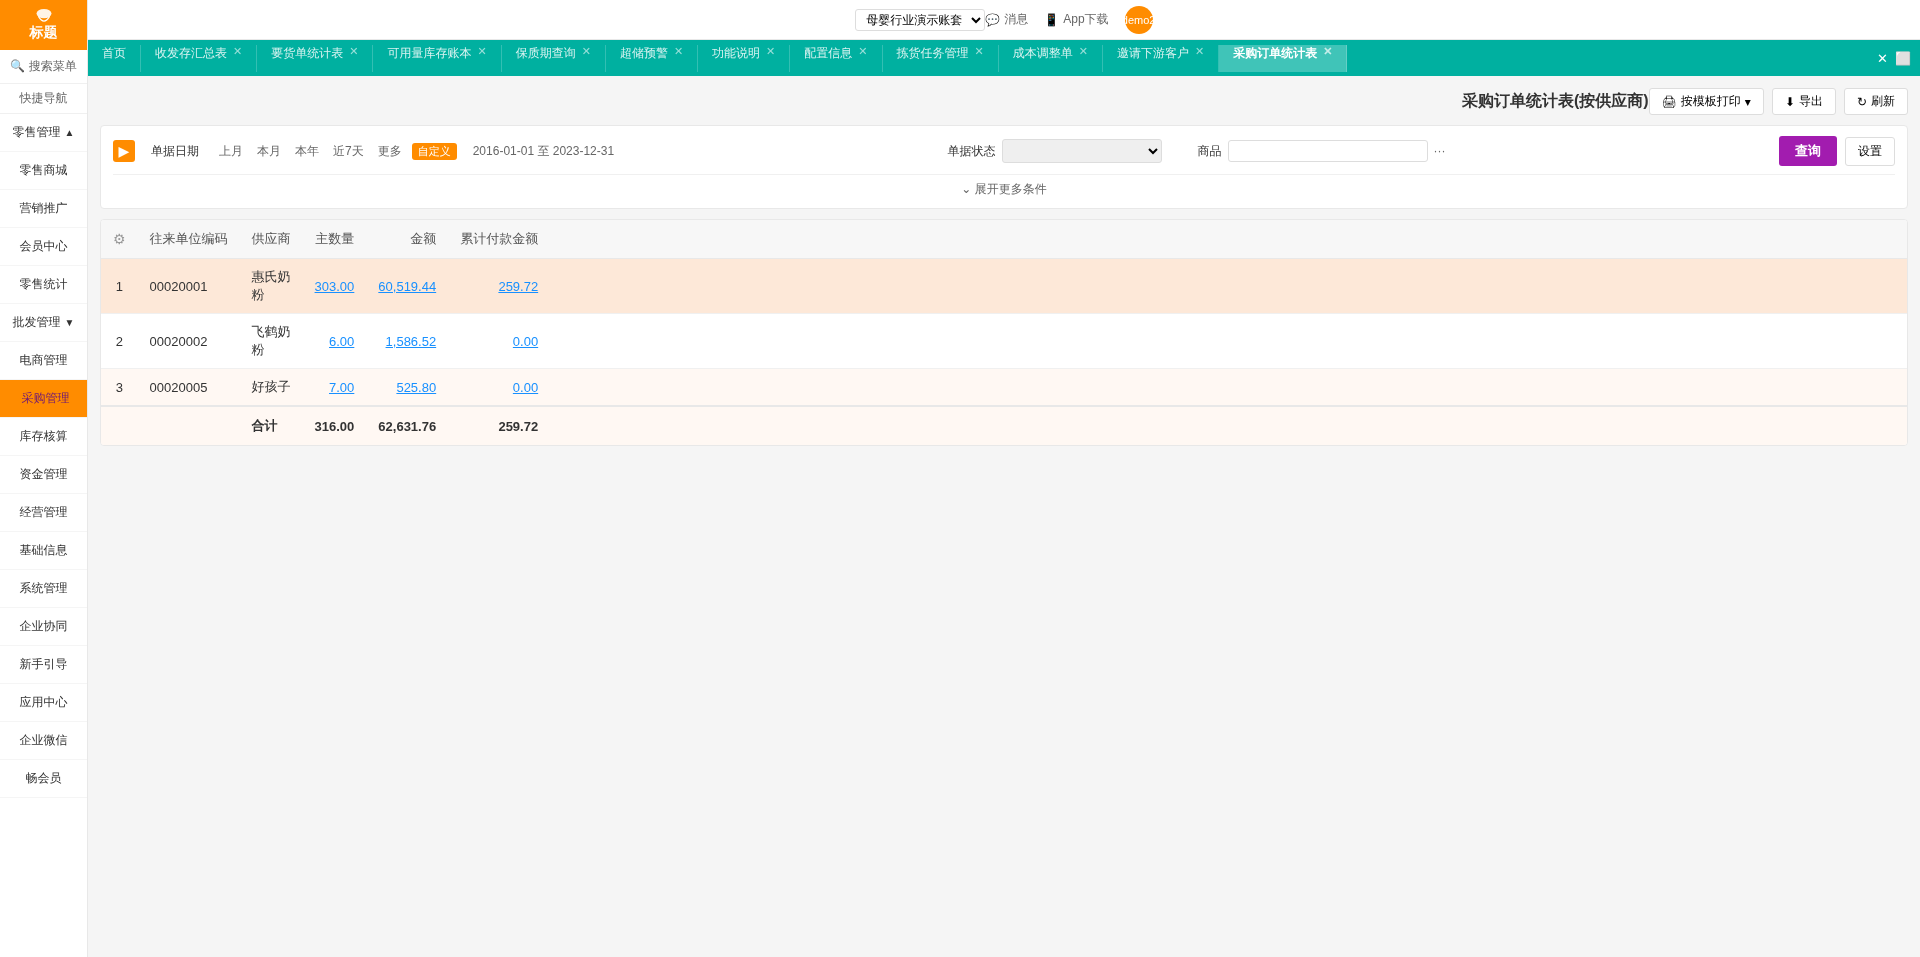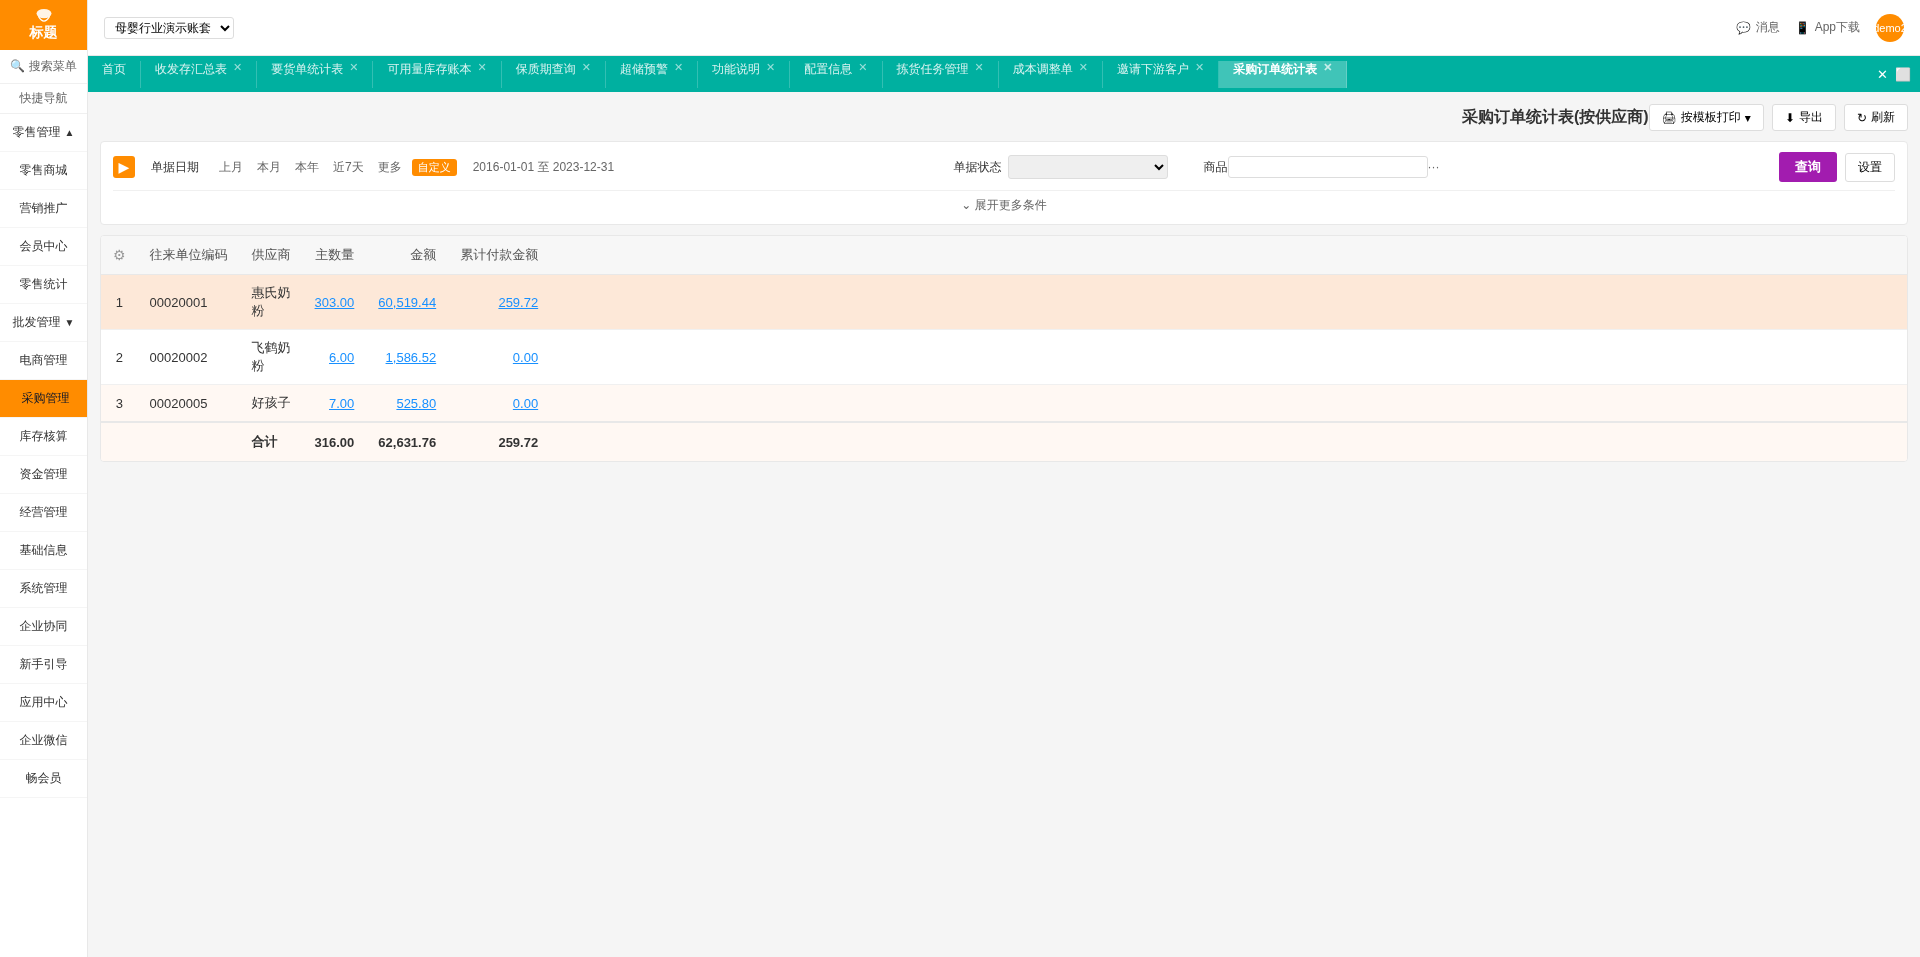--- a/index.html
+++ b/index.html
@@ -60,40 +60,40 @@
       text-align: left;
       font-size: 12px;
       color: #333;
       cursor: pointer;
       border-bottom: 1px solid #f5f5f5;
       display: flex;
       align-items: center;
       justify-content: center;
       gap: 4px;
     }
-    .sidebar-item.active { background: #ff8c00; color: #0f172a; padding-left: 8px; }
+    .sidebar-item.active { background: #ff8c00; color: #701a75; padding-left: 8px; }
     .sidebar-item .arrow { font-size: 10px; }
 
     
     .main {
       flex: 1;
       display: flex;
       flex-direction: column;
       overflow: hidden;
     }
 
     
     .topbar {
       background: #fff;
       border-bottom: 1px solid #e8e8e8;
       display: flex;
       align-items: center;
-      justify-content: space-between;
+      justify-content: center;
       padding: 0 16px;
-      height: 56px;
+      height: 40px;
       flex-shrink: 0;
     }
     .topbar-left {
       display: flex;
       align-items: center;
       gap: 8px;
       color: #666;
       font-size: 12px;
     }
     .topbar-left select {
@@ -289,20 +289,21 @@
     .filter-select select {
       border: 1px solid #ddd;
       padding: 3px 8px;
       border-radius: 3px;
       font-size: 12px;
       min-width: 160px;
     }
     .filter-goods {
       display: flex;
       align-items: center;
+      gap: 6px;
       margin-left: 20px;
     }
     .filter-goods label { font-size: 12px; color: #333; }
     .filter-goods input {
       border: 1px solid #ddd;
       padding: 3px 8px;
       border-radius: 3px;
       font-size: 12px;
       width: 200px;
     }

